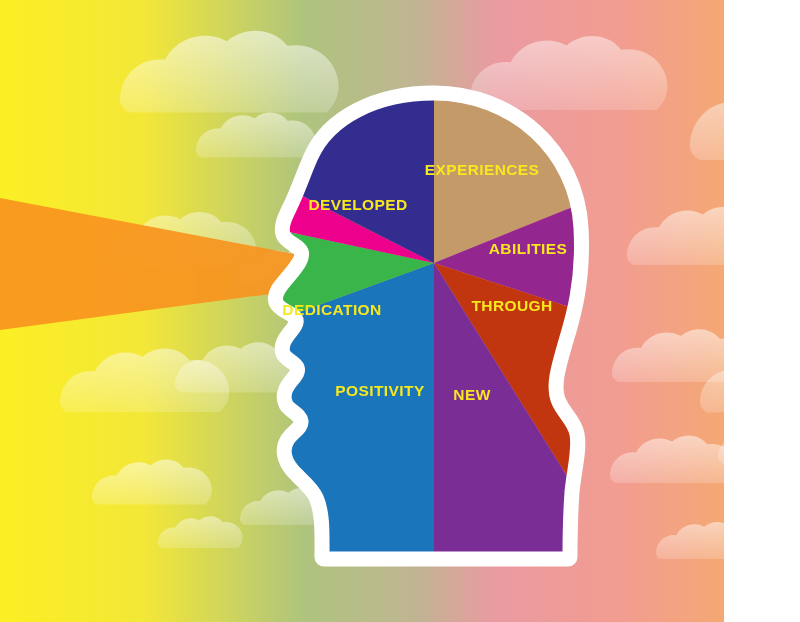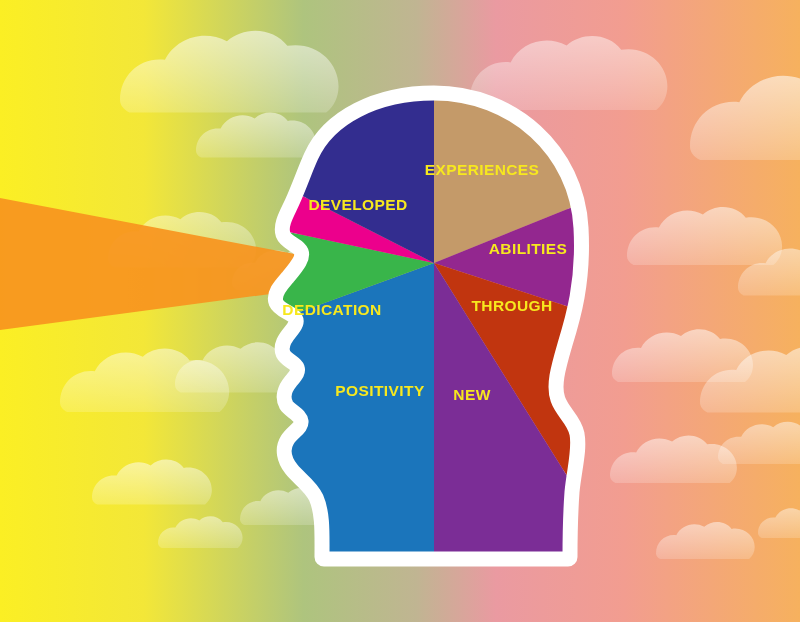--- a/index.html
+++ b/index.html
@@ -1,16 +1,16 @@
 <!DOCTYPE html>
 <html><head>
 <meta charset="utf-8">
 <style>
   html,body{margin:0;padding:0;background:#fff;}
-  #stage{position:relative;width:800px;height:622px;overflow:hidden;
+  #stage{position:relative;width:724px;height:622px;overflow:hidden;
          font-family:"Liberation Sans","DejaVu Sans",sans-serif;}
   #stage svg{display:block;position:absolute;top:0;left:0;}
   .lbl{font-weight:bold;fill:#f7e81e;font-family:"Liberation Sans","DejaVu Sans",sans-serif;
        letter-spacing:0.4px;paint-order:stroke;}
 </style>
 </head>
 <body>
 
 <div id="stage">
   <svg id="art" width="800" height="622" viewBox="0 0 800 622">

